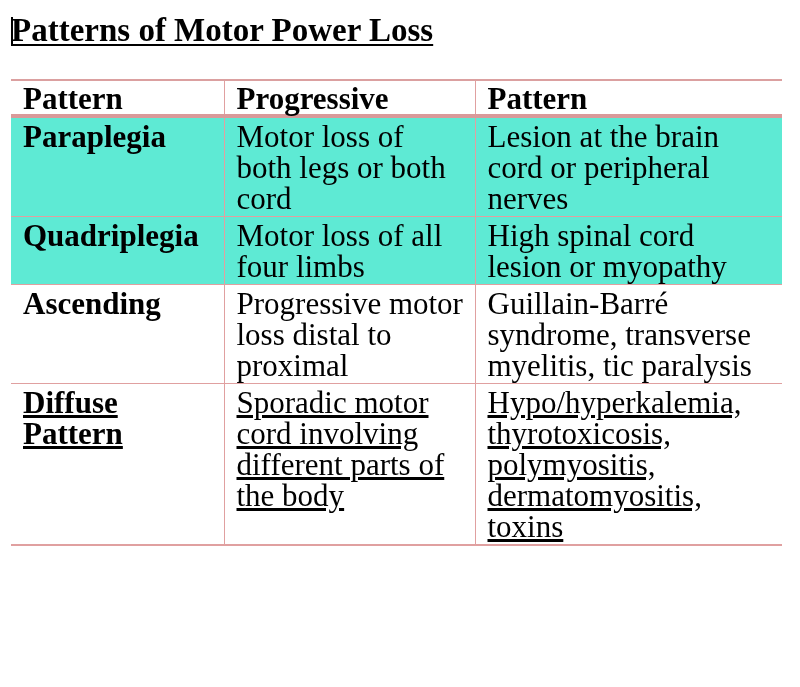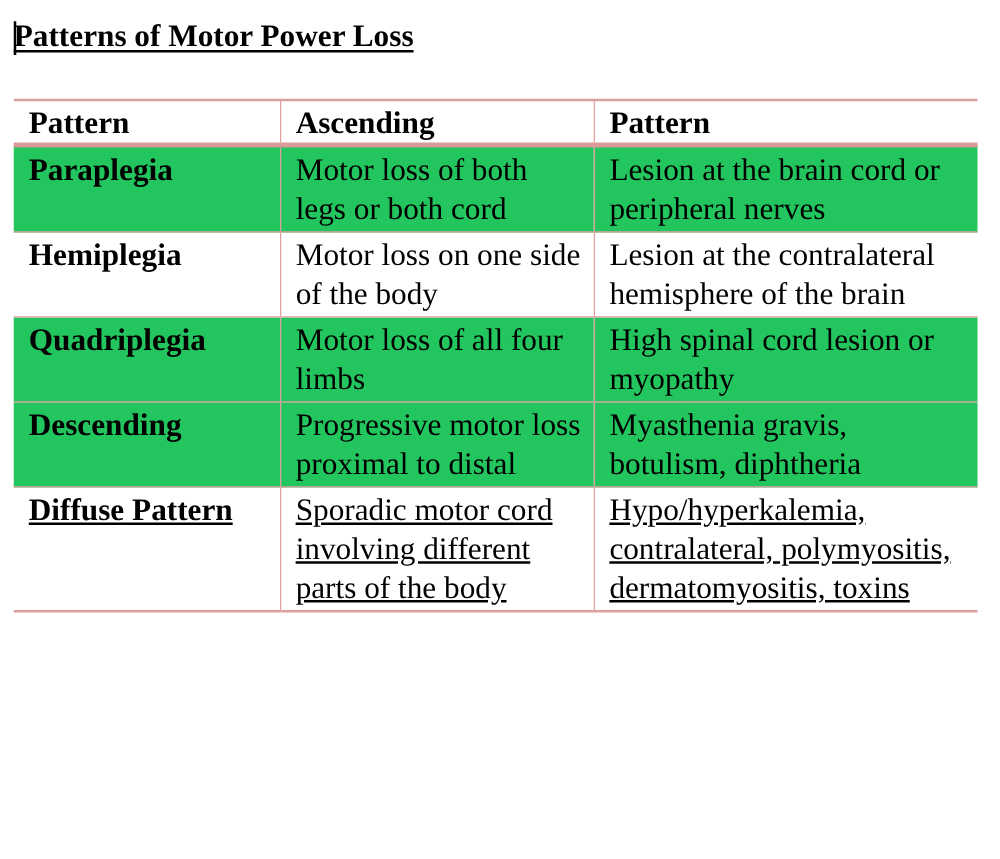--- a/index.html
+++ b/index.html
@@ -12,21 +12,21 @@
       height: 687px;
       position: relative;
       overflow: hidden;
       font-family: "Liberation Serif", "DejaVu Serif", serif;
       color: #000;
     }
     .title {
       position: absolute;
       left: 11px;
       top: 14px;
-      font-size: 25px;
+      font-size: 33px;
       font-weight: bold;
       text-decoration: underline;
       text-decoration-thickness: 2px;
       text-underline-offset: 3px;
       line-height: 32px;
       white-space: nowrap;
     }
     .title-bar {
       position: absolute;
       left: 11px;
@@ -35,84 +35,79 @@
       height: 27px;
       background: #000;
     }
     table.grid {
       position: absolute;
       left: 11px;
       top: 79px;
       width: 771px;
       border-collapse: collapse;
       table-layout: fixed;
-      font-size: 25px;
+      font-size: 31px;
       line-height: 31px;
     }
     table.grid col.c1 { width: 213px; }
     table.grid col.c2 { width: 251px; }
     table.grid col.c3 { width: 307px; }
     table.grid th, table.grid td {
       text-align: left;
       vertical-align: top;
       padding: 3px 10px 2px 12px;
       border-left: 1.5px solid #e0a0a0;
       border-top: 1.5px solid #e0a0a0;
     }
     table.grid tr > *:first-child { border-left: none; }
     table.grid thead tr { border-top: 2px solid #dba0a0; }
     table.grid thead th {
       font-weight: bold;
       border-bottom: 4px solid #d99a9a;
       padding-top: 2px;
       padding-bottom: 0px;
     }
-    table.grid tbody tr.shade td { background: #22c55e; }
+    table.grid tbody tr.shade td { background: #5eead4; }
     table.grid tbody tr:last-child td { border-bottom: 2.5px solid #e0a0a0; text-decoration: underline; }
     table.grid td.pattern { font-weight: bold; }
   </style>
 </head>
 <body>
 
 <div class="title-bar"></div>
 <div class="title">Patterns of Motor Power Loss</div>
 
 <table class="grid">
   <colgroup>
     <col class="c1">
       <col class="c2">
       <col class="c3">
   </colgroup>
   <thead>
     <tr>
       <th>Pattern</th>
-      <th>Ascending</th>
+      <th>Progressive</th>
       <th>Pattern</th>
     </tr>
   </thead>
   <tbody>
     <tr class="shade">
       <td class="pattern">Paraplegia</td>
       <td>Motor loss of both legs or both cord</td>
       <td>Lesion at the brain cord or peripheral nerves</td>
     </tr>
-    <tr>
-      <td class="pattern">Hemiplegia</td>
-      <td>Motor loss on one side of the body</td>
-      <td>Lesion at the contralateral hemisphere of the brain</td>
-    </tr>
     <tr class="shade">
       <td class="pattern">Quadriplegia</td>
       <td>Motor loss of all four limbs</td>
       <td>High spinal cord lesion or myopathy</td>
     </tr>
-    <tr class="shade">
-      <td class="pattern">Descending</td>
-      <td>Progressive motor loss proximal to distal</td>
-      <td>Myasthenia gravis, botulism, diphtheria</td>
+    <tr>
+      <td class="pattern">Ascending</td>
+      <td>Progressive motor loss distal to proximal</td>
+      <td>Guillain-Barré syndrome, transverse myelitis, tic paralysis</td>
     </tr>
     <tr>
       <td class="pattern">Diffuse Pattern</td>
       <td>Sporadic motor cord involving different parts of the body</td>
-      <td>Hypo/hyperkalemia, contralateral, polymyositis, dermatomyositis, toxins</td>
+      <td>Hypo/hyperkalemia, thyrotoxicosis, polymyositis, dermatomyositis, toxins</td>
     </tr>
   </tbody>
 </table>
 
 </body></html>

